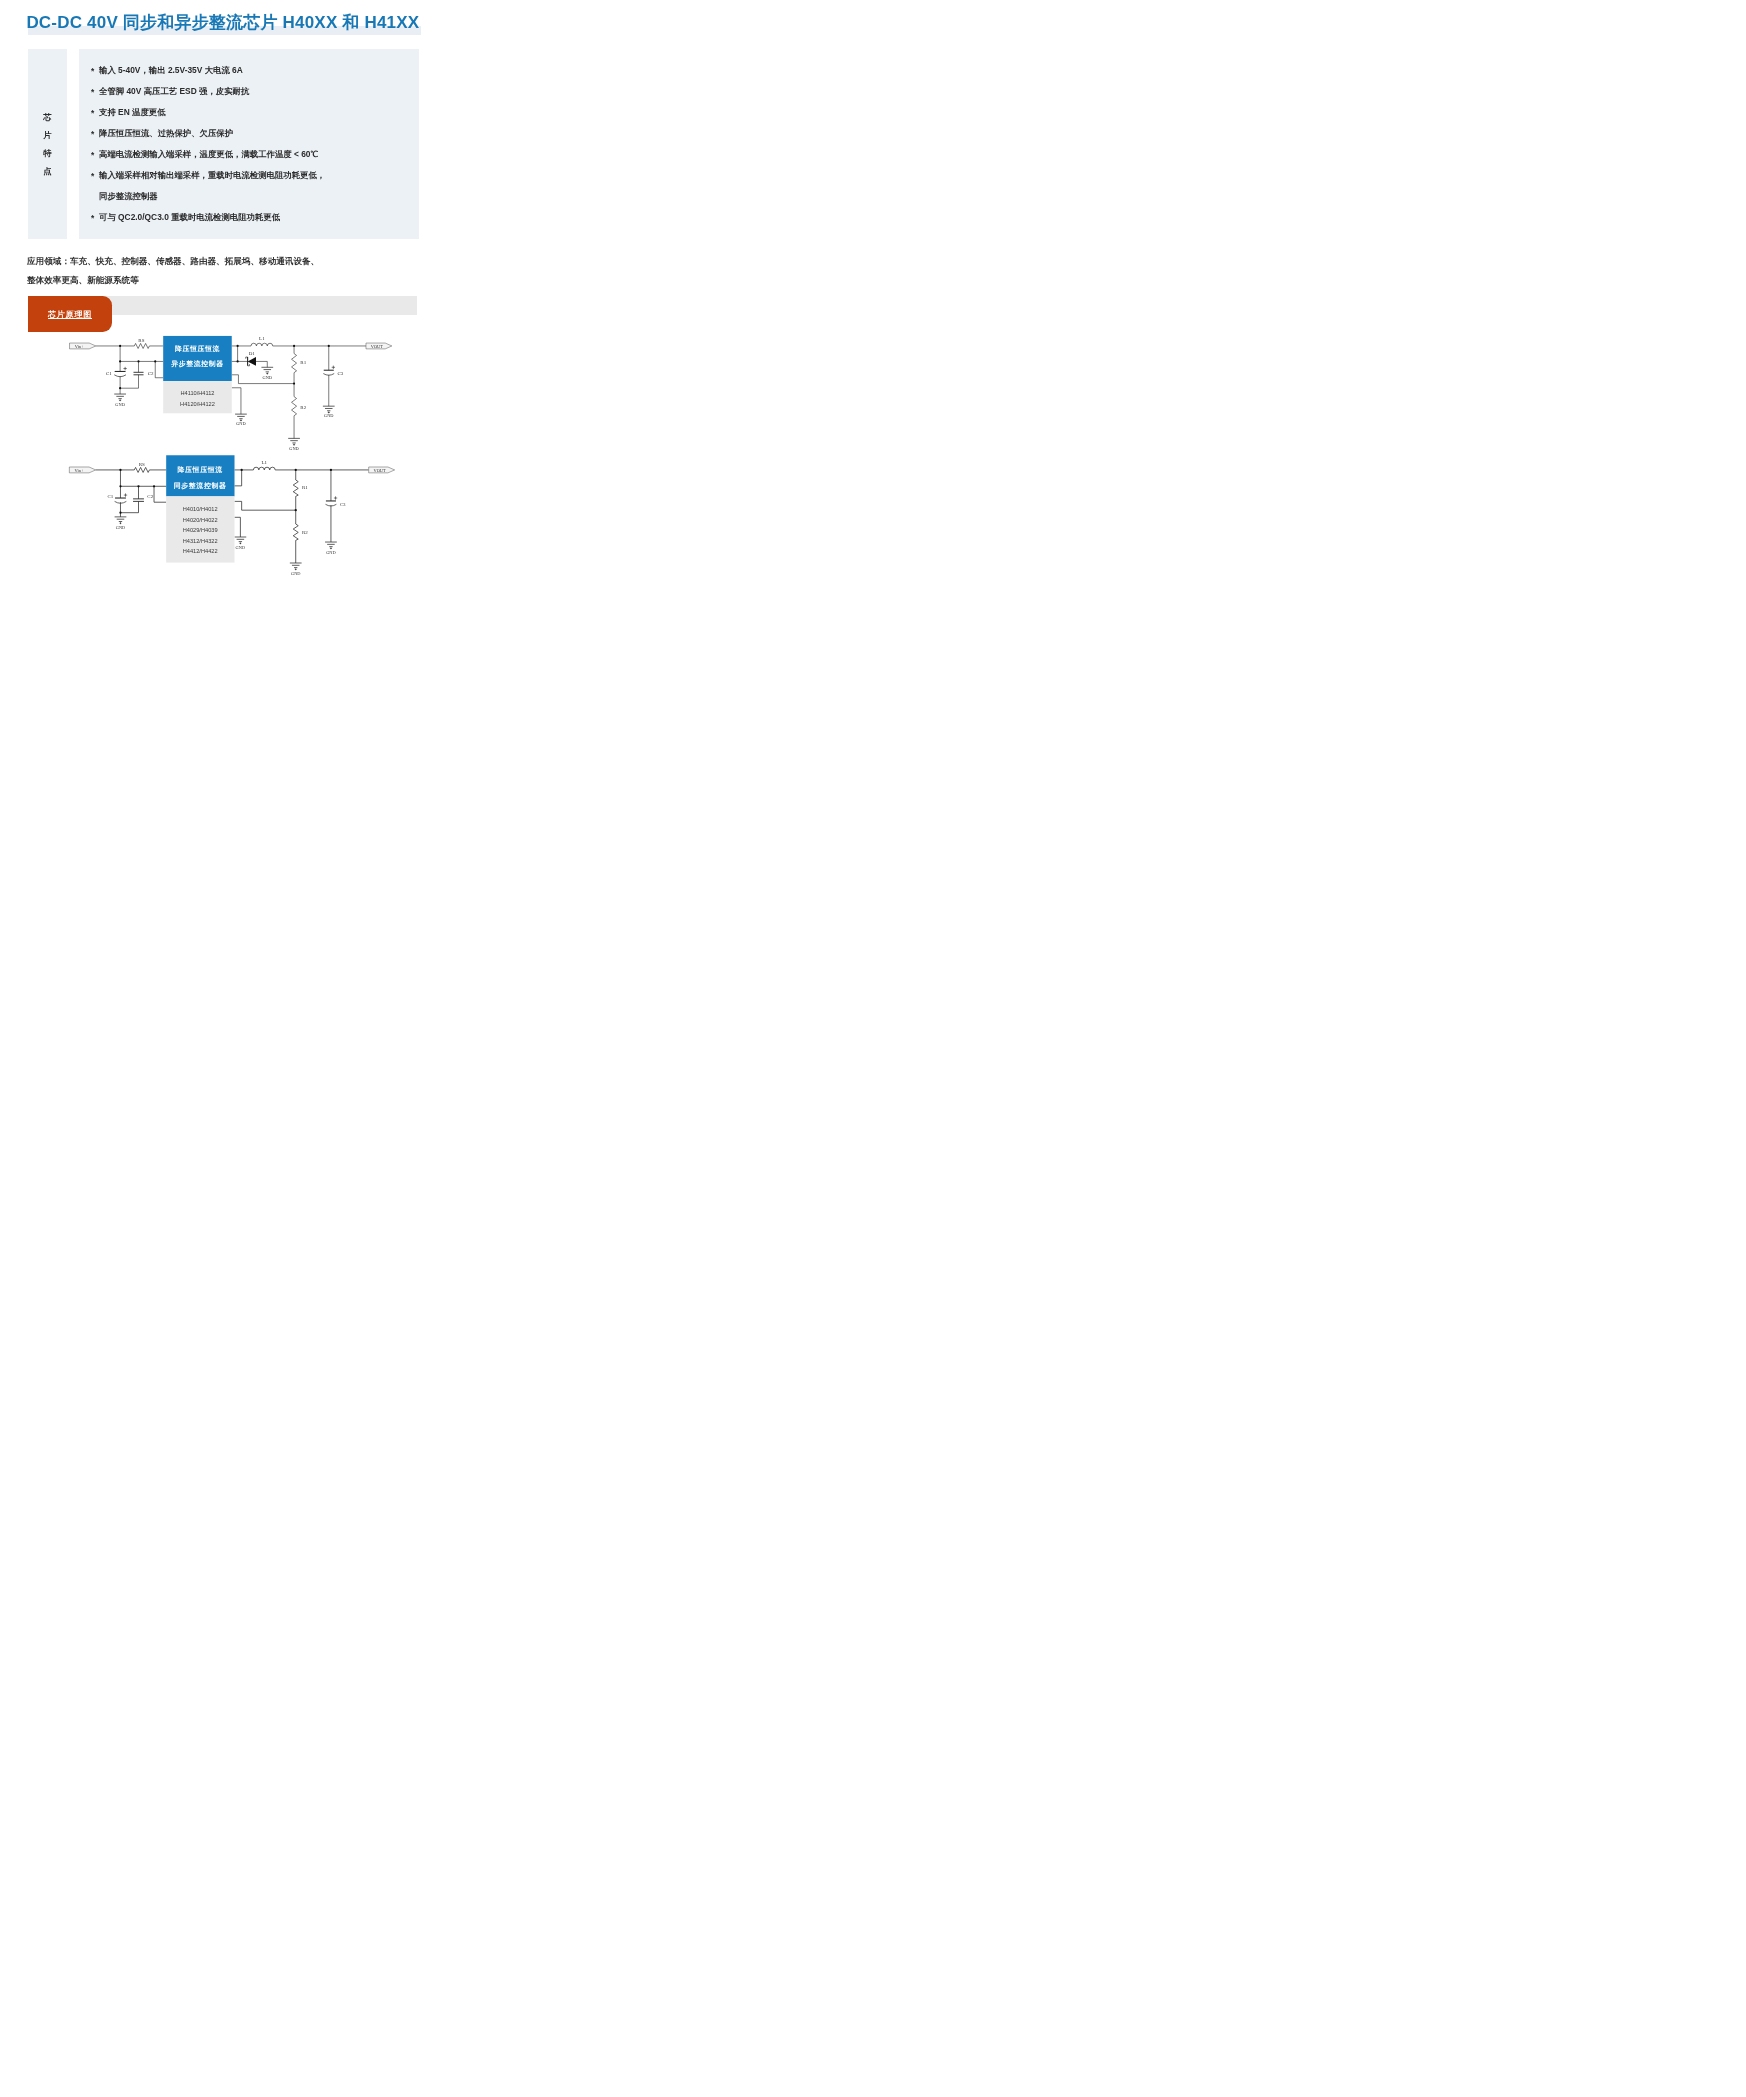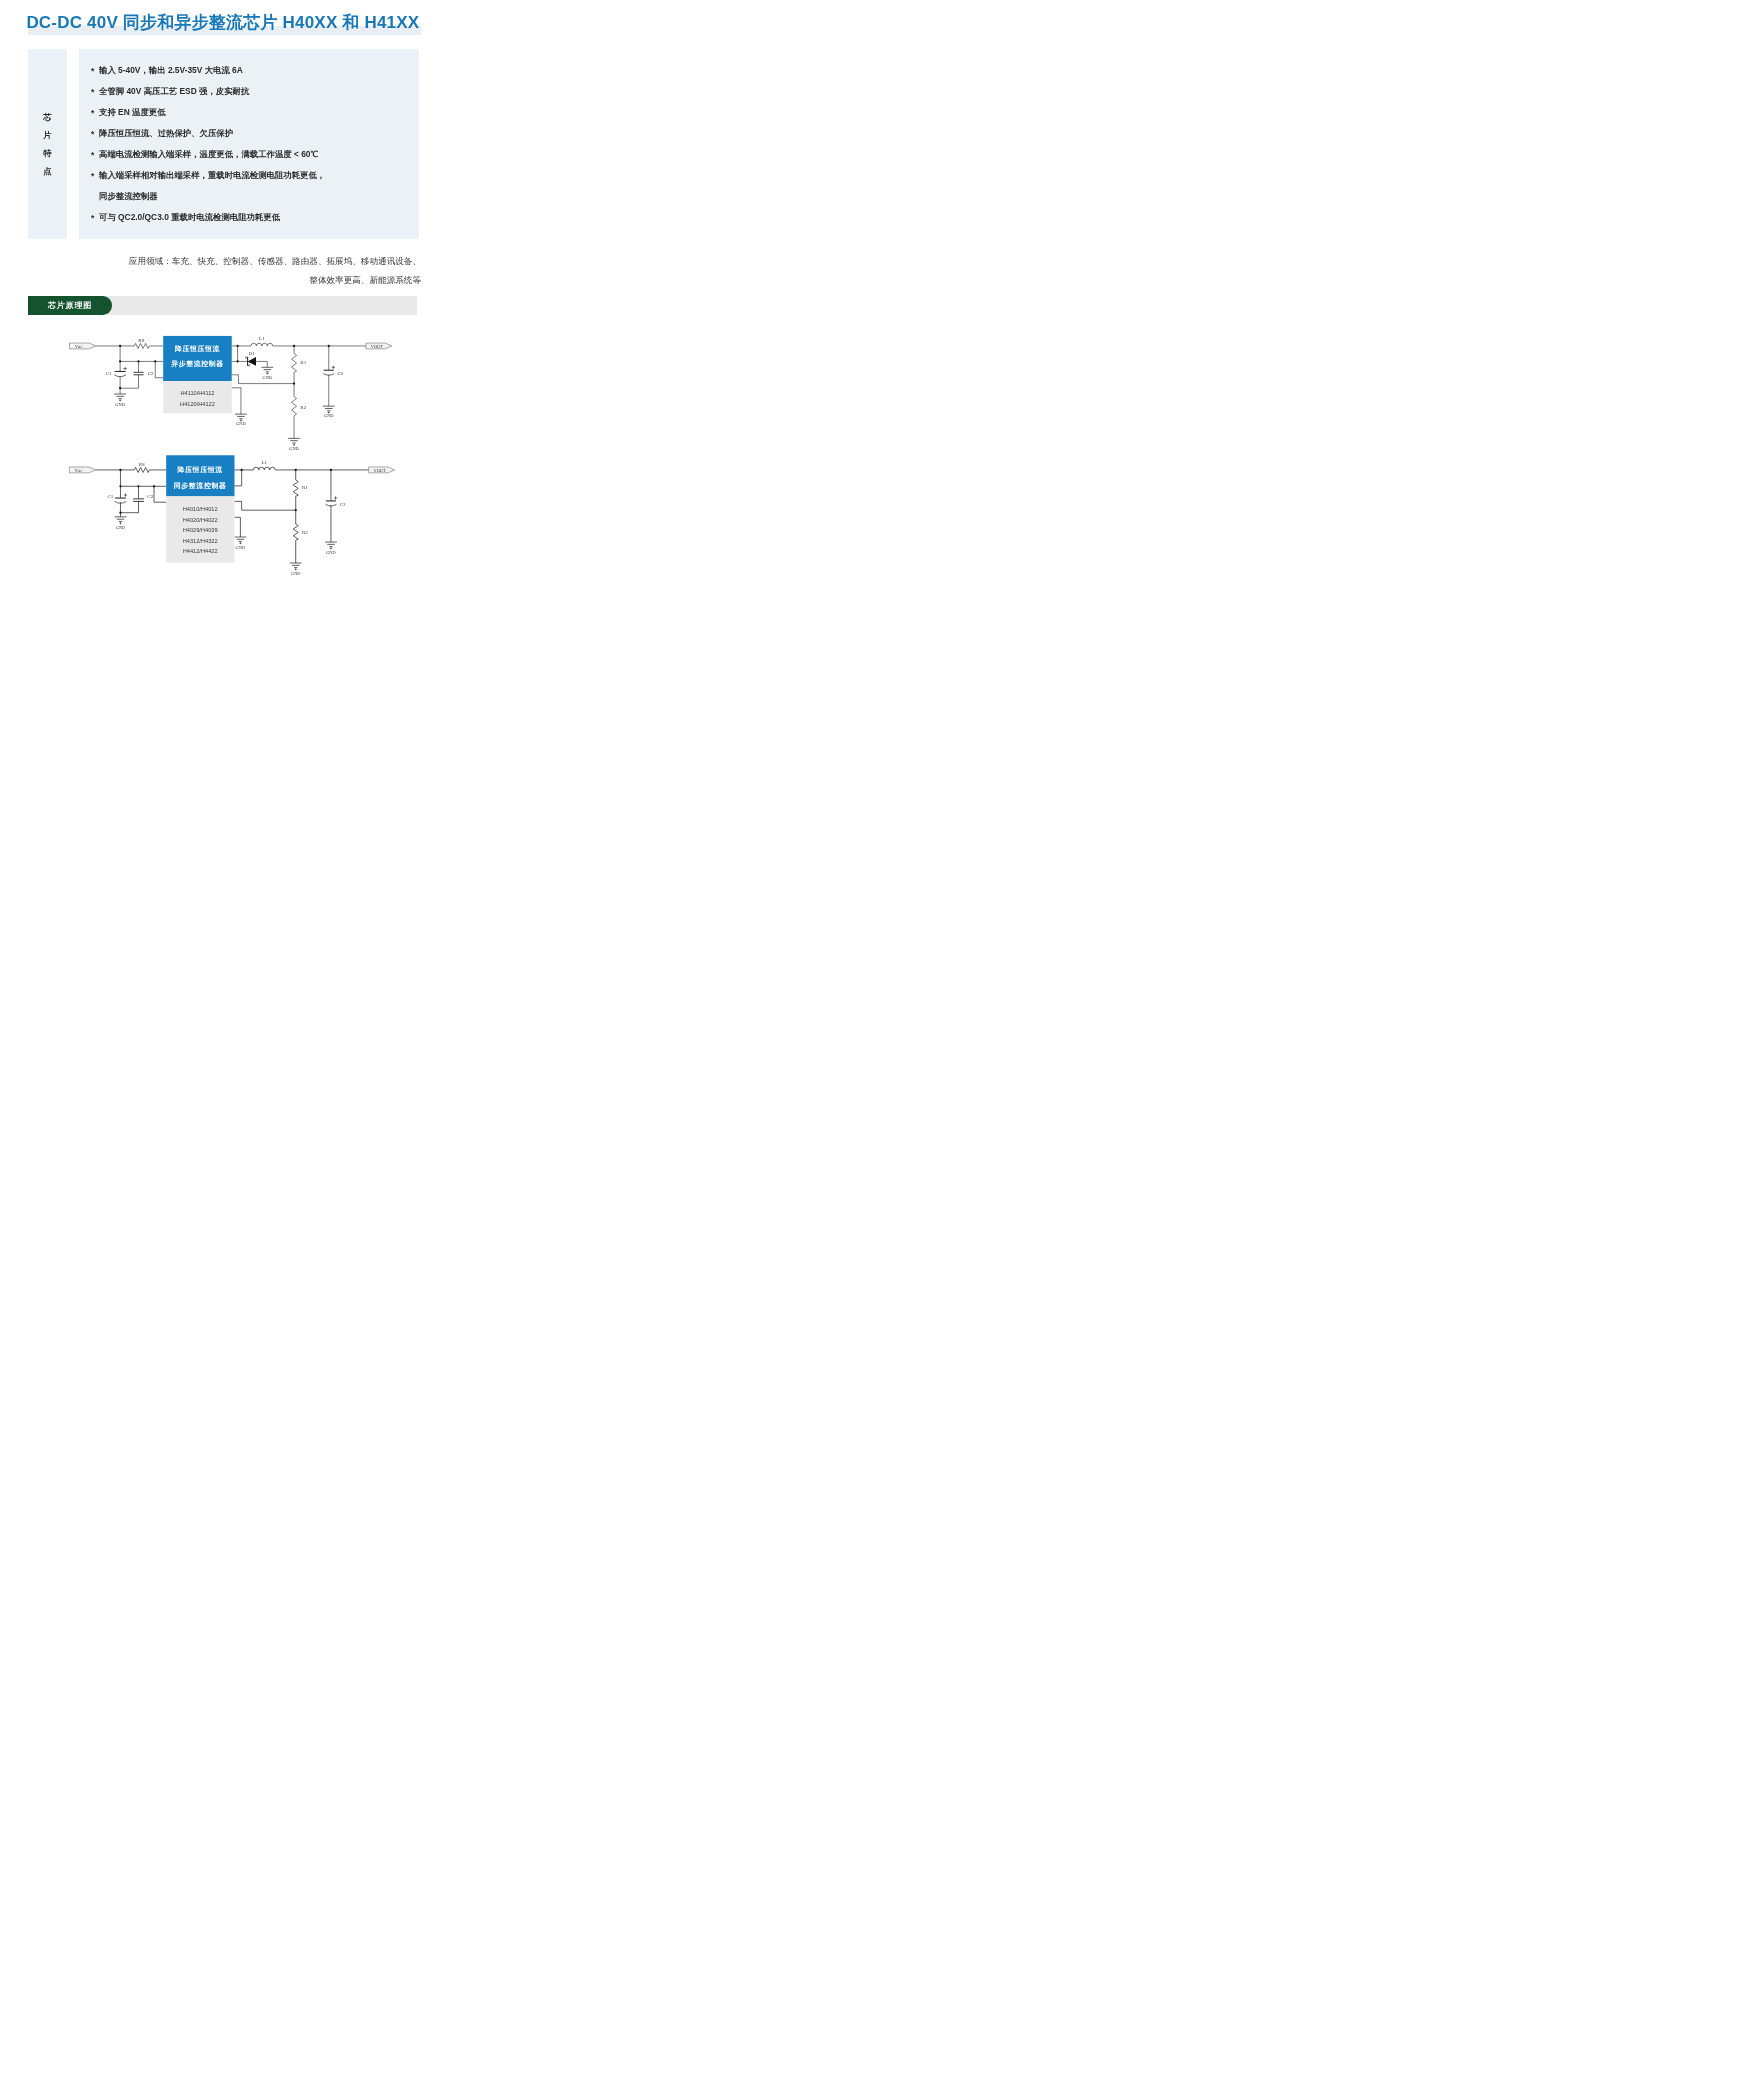--- a/index.html
+++ b/index.html
@@ -12,26 +12,26 @@
   
   .feat-side{position:absolute;left:28px;top:49px;width:39px;height:190px;background:#ecf1f6;
         display:flex;flex-direction:column;align-items:center;justify-content:center;gap:9.6px;}
   .feat-side span{font-size:8.4px;font-weight:700;color:#2b2b2b;line-height:8.4px;}
   .feat-main{position:absolute;left:79px;top:49px;width:340px;height:190px;background:#ecf1f6;
         box-sizing:border-box;padding:11.3px 0 0 12px;}
   .feat-line{display:flex;height:21px;align-items:center;font-size:8.4px;font-weight:700;color:#2b2b2b;white-space:nowrap;}
   .feat-line .marker{width:8px;flex:0 0 8px;}
   
   .apps{position:absolute;left:27px;top:252px;width:394px;margin:0;
-        font-size:8.6px;font-weight:400;color:#333;line-height:19.3px;text-align:right;}
+        font-size:8.6px;font-weight:700;color:#333;line-height:19.3px;}
   
   .tag-bar{position:absolute;left:28px;top:296px;width:389px;height:19px;background:#e9e9e9;}
-  .section-tag{position:absolute;left:28px;top:296px;width:84px;height:19px;background:#14532d;
+  .section-tag{position:absolute;left:28px;top:296px;width:84px;height:36px;background:#c2410c;
         border-radius:0 9.2px 9.2px 0;display:flex;align-items:center;justify-content:center;
-        color:#fff;font-size:8px;font-weight:700;letter-spacing:0.8px;}
+        color:#fff;font-size:8px;font-weight:700;letter-spacing:0.8px;text-decoration:underline;}
   
   .schem1{position:absolute;left:65px;top:333px;}
   .schem2{position:absolute;left:65px;top:454px;}
   svg text{font-family:"Liberation Serif",serif;fill:#333;}
   svg .chipline{font-family:"Liberation Sans",sans-serif;fill:#fff;font-size:16.5px;font-weight:600;letter-spacing:1.5px;}
   svg .partline{font-family:"Liberation Sans",sans-serif;fill:#3a3a3a;font-size:13.5px;}
   svg .complabel{font-size:12px;}
   svg .gndlabel{font-size:10.5px;}
   svg .portlabel{font-size:10.5px;}
 </style>

